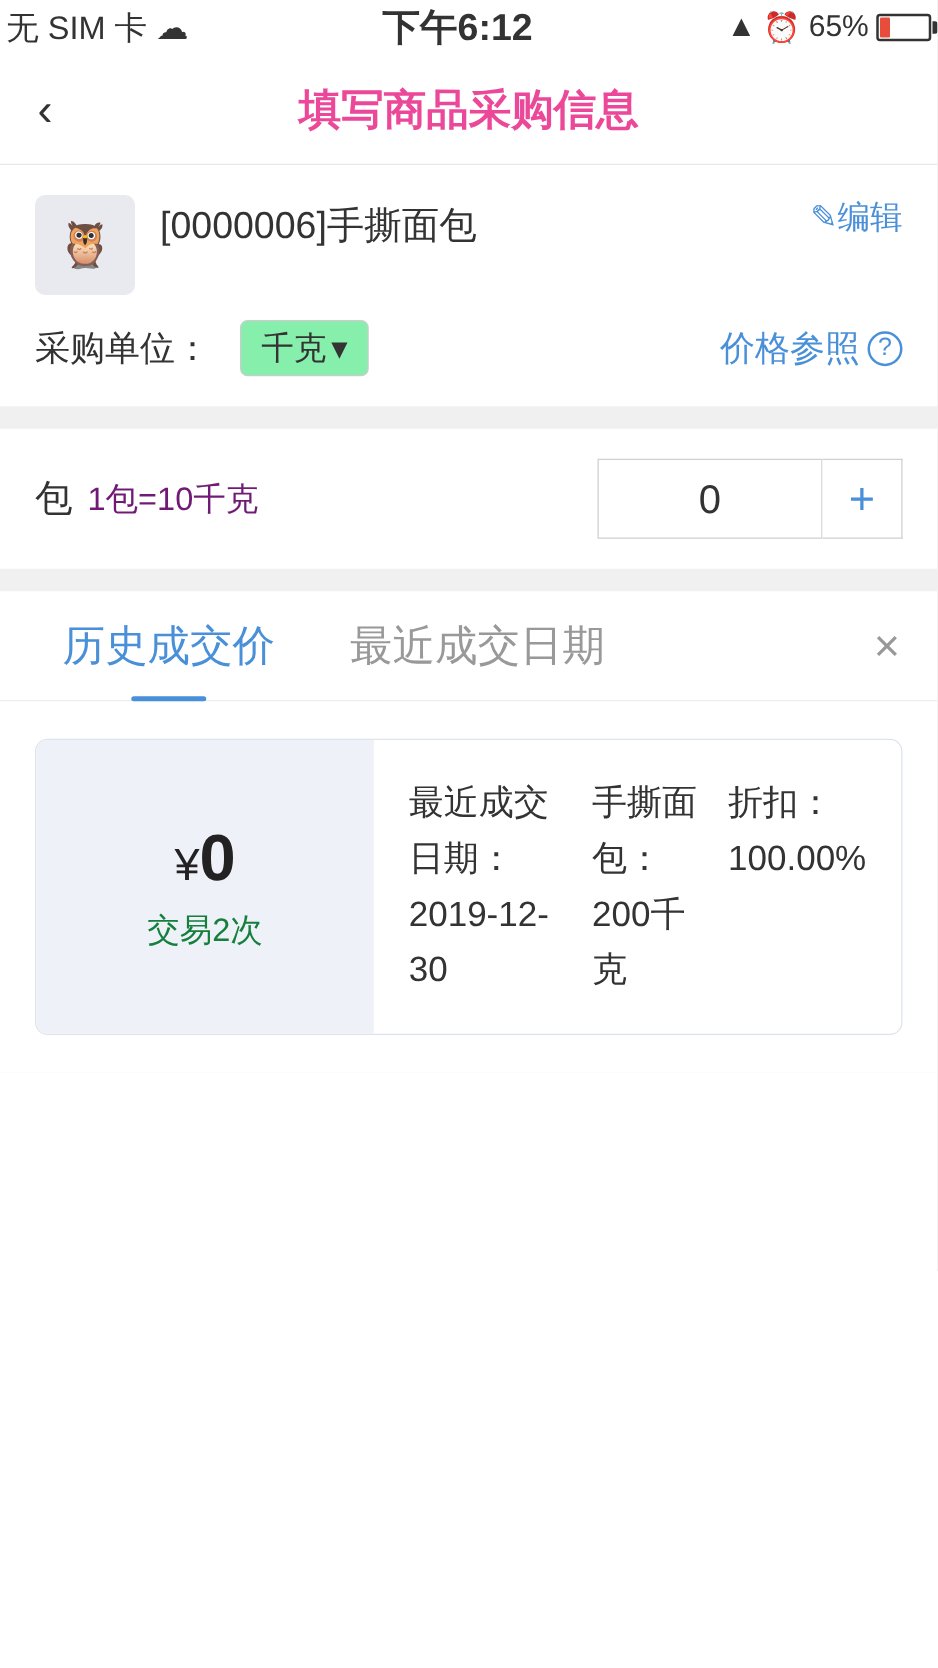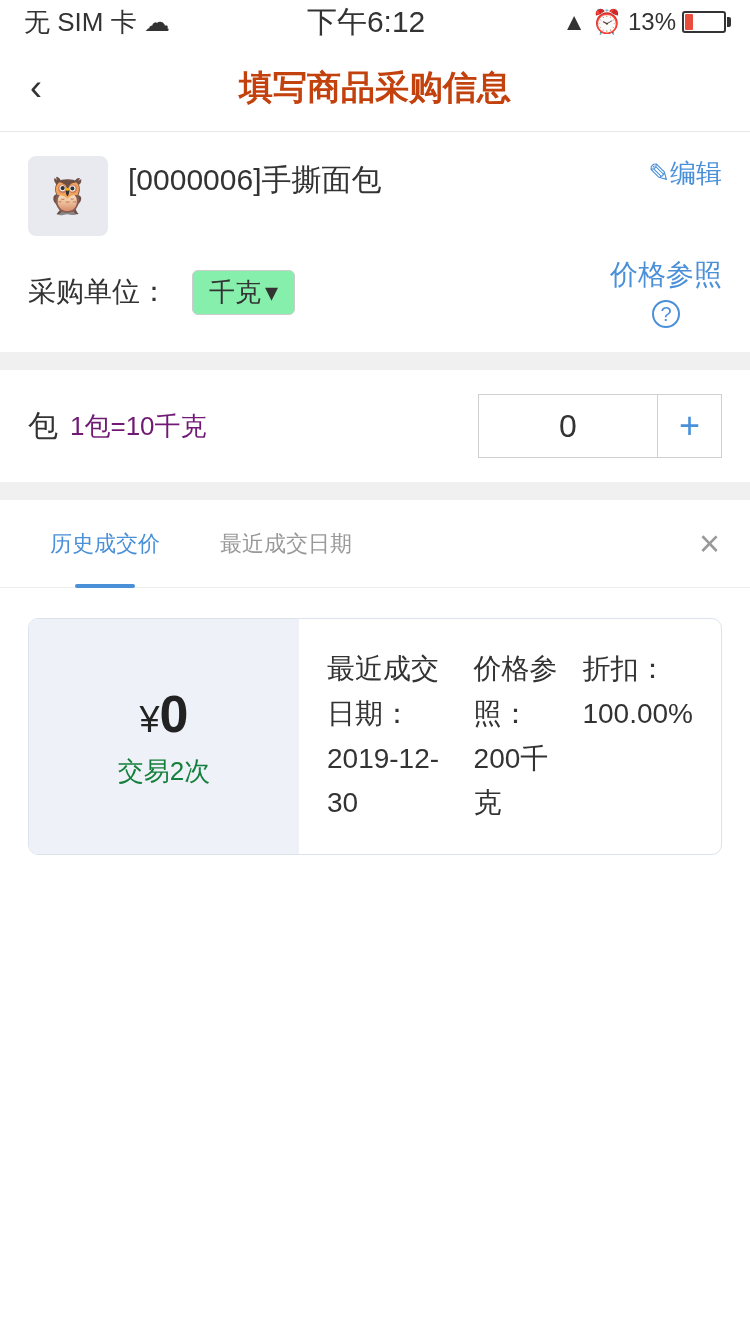--- a/index.html
+++ b/index.html
@@ -14,26 +14,26 @@
     }
 
     
     .status-bar {
       width: 750px;
       height: 44px;
       background: #fff;
       display: flex;
       align-items: center;
       justify-content: space-between;
-      padding: 0 24px;
+      padding: 0 5px;
       font-size: 26px;
       font-weight: 500;
     }
     .status-left { display: flex; align-items: center; gap: 8px; }
-    .status-center { font-size: 30px; font-weight: 400; }
+    .status-center { font-size: 30px; font-weight: 700; }
     .status-right { display: flex; align-items: center; gap: 6px; font-size: 24px; }
     .battery-icon {
       display: inline-block;
       width: 44px;
       height: 22px;
       border: 2px solid #333;
       border-radius: 3px;
       position: relative;
       vertical-align: middle;
     }
@@ -73,21 +73,21 @@
       position: absolute;
       left: 20px;
       font-size: 36px;
       color: #333;
       cursor: pointer;
       padding: 10px;
     }
     .nav-title {
       font-size: 34px;
       font-weight: 600;
-      color: #c2410c;
+      color: #ec4899;
     }
 
     
     .product-section {
       background: #fff;
       padding: 24px 28px;
       margin-bottom: 18px;
     }
     .product-top {
       display: flex;
@@ -149,21 +149,20 @@
       display: flex;
       align-items: center;
       gap: 4px;
     }
     .price-ref {
       font-size: 28px;
       color: #4a90d9;
       display: flex;
       align-items: center;
       gap: 6px;
-      flex-direction: column;
     }
     .price-ref-icon {
       width: 28px;
       height: 28px;
       border: 2px solid #4a90d9;
       border-radius: 50%;
       display: flex;
       align-items: center;
       justify-content: center;
       font-size: 20px;
@@ -236,21 +235,21 @@
       display: flex;
       gap: 0;
     }
     .tab-item {
       padding: 0 30px;
       height: 88px;
       display: flex;
       flex-direction: column;
       align-items: center;
       justify-content: center;
-      font-size: 22px;
+      font-size: 34px;
       color: #999;
       cursor: pointer;
       position: relative;
     }
     .tab-item.active {
       color: #4a90d9;
     }
     .tab-item.active::after {
       content: '';
       position: absolute;
@@ -328,21 +327,21 @@
 <body>
 
 <div class="status-bar">
   <div class="status-left">
     <span>无 SIM 卡 ☁</span>
   </div>
   <div class="status-center">下午6:12</div>
   <div class="status-right">
     <span>▲</span>
     <span>⏰</span>
-    <span>13%</span>
+    <span>65%</span>
     <span class="battery-icon">
       <span class="battery-fill"></span>
     </span>
   </div>
 </div>
 
 <div class="nav-bar">
   <span class="nav-back">‹</span>
   <span class="nav-title">填写商品采购信息</span>
 </div>
@@ -406,21 +405,21 @@
         <div class="price-value">
           <span class="price-yen">¥</span><span>0</span>
         </div>
         <div class="price-trades">交易2次</div>
       </div>
       <div class="price-card-right">
         <div class="price-detail-row">
           <span>最近成交日期：</span><span>2019-12-30</span>
         </div>
         <div class="price-detail-row">
-          <span>价格参照：</span><span>200千克</span>
+          <span>手撕面包：</span><span>200千克</span>
         </div>
         <div class="price-detail-row">
           <span>折扣：</span><span>100.00%</span>
         </div>
       </div>
     </div>
   </div>
 </div>
 
 <div class="bottom-area"></div>

